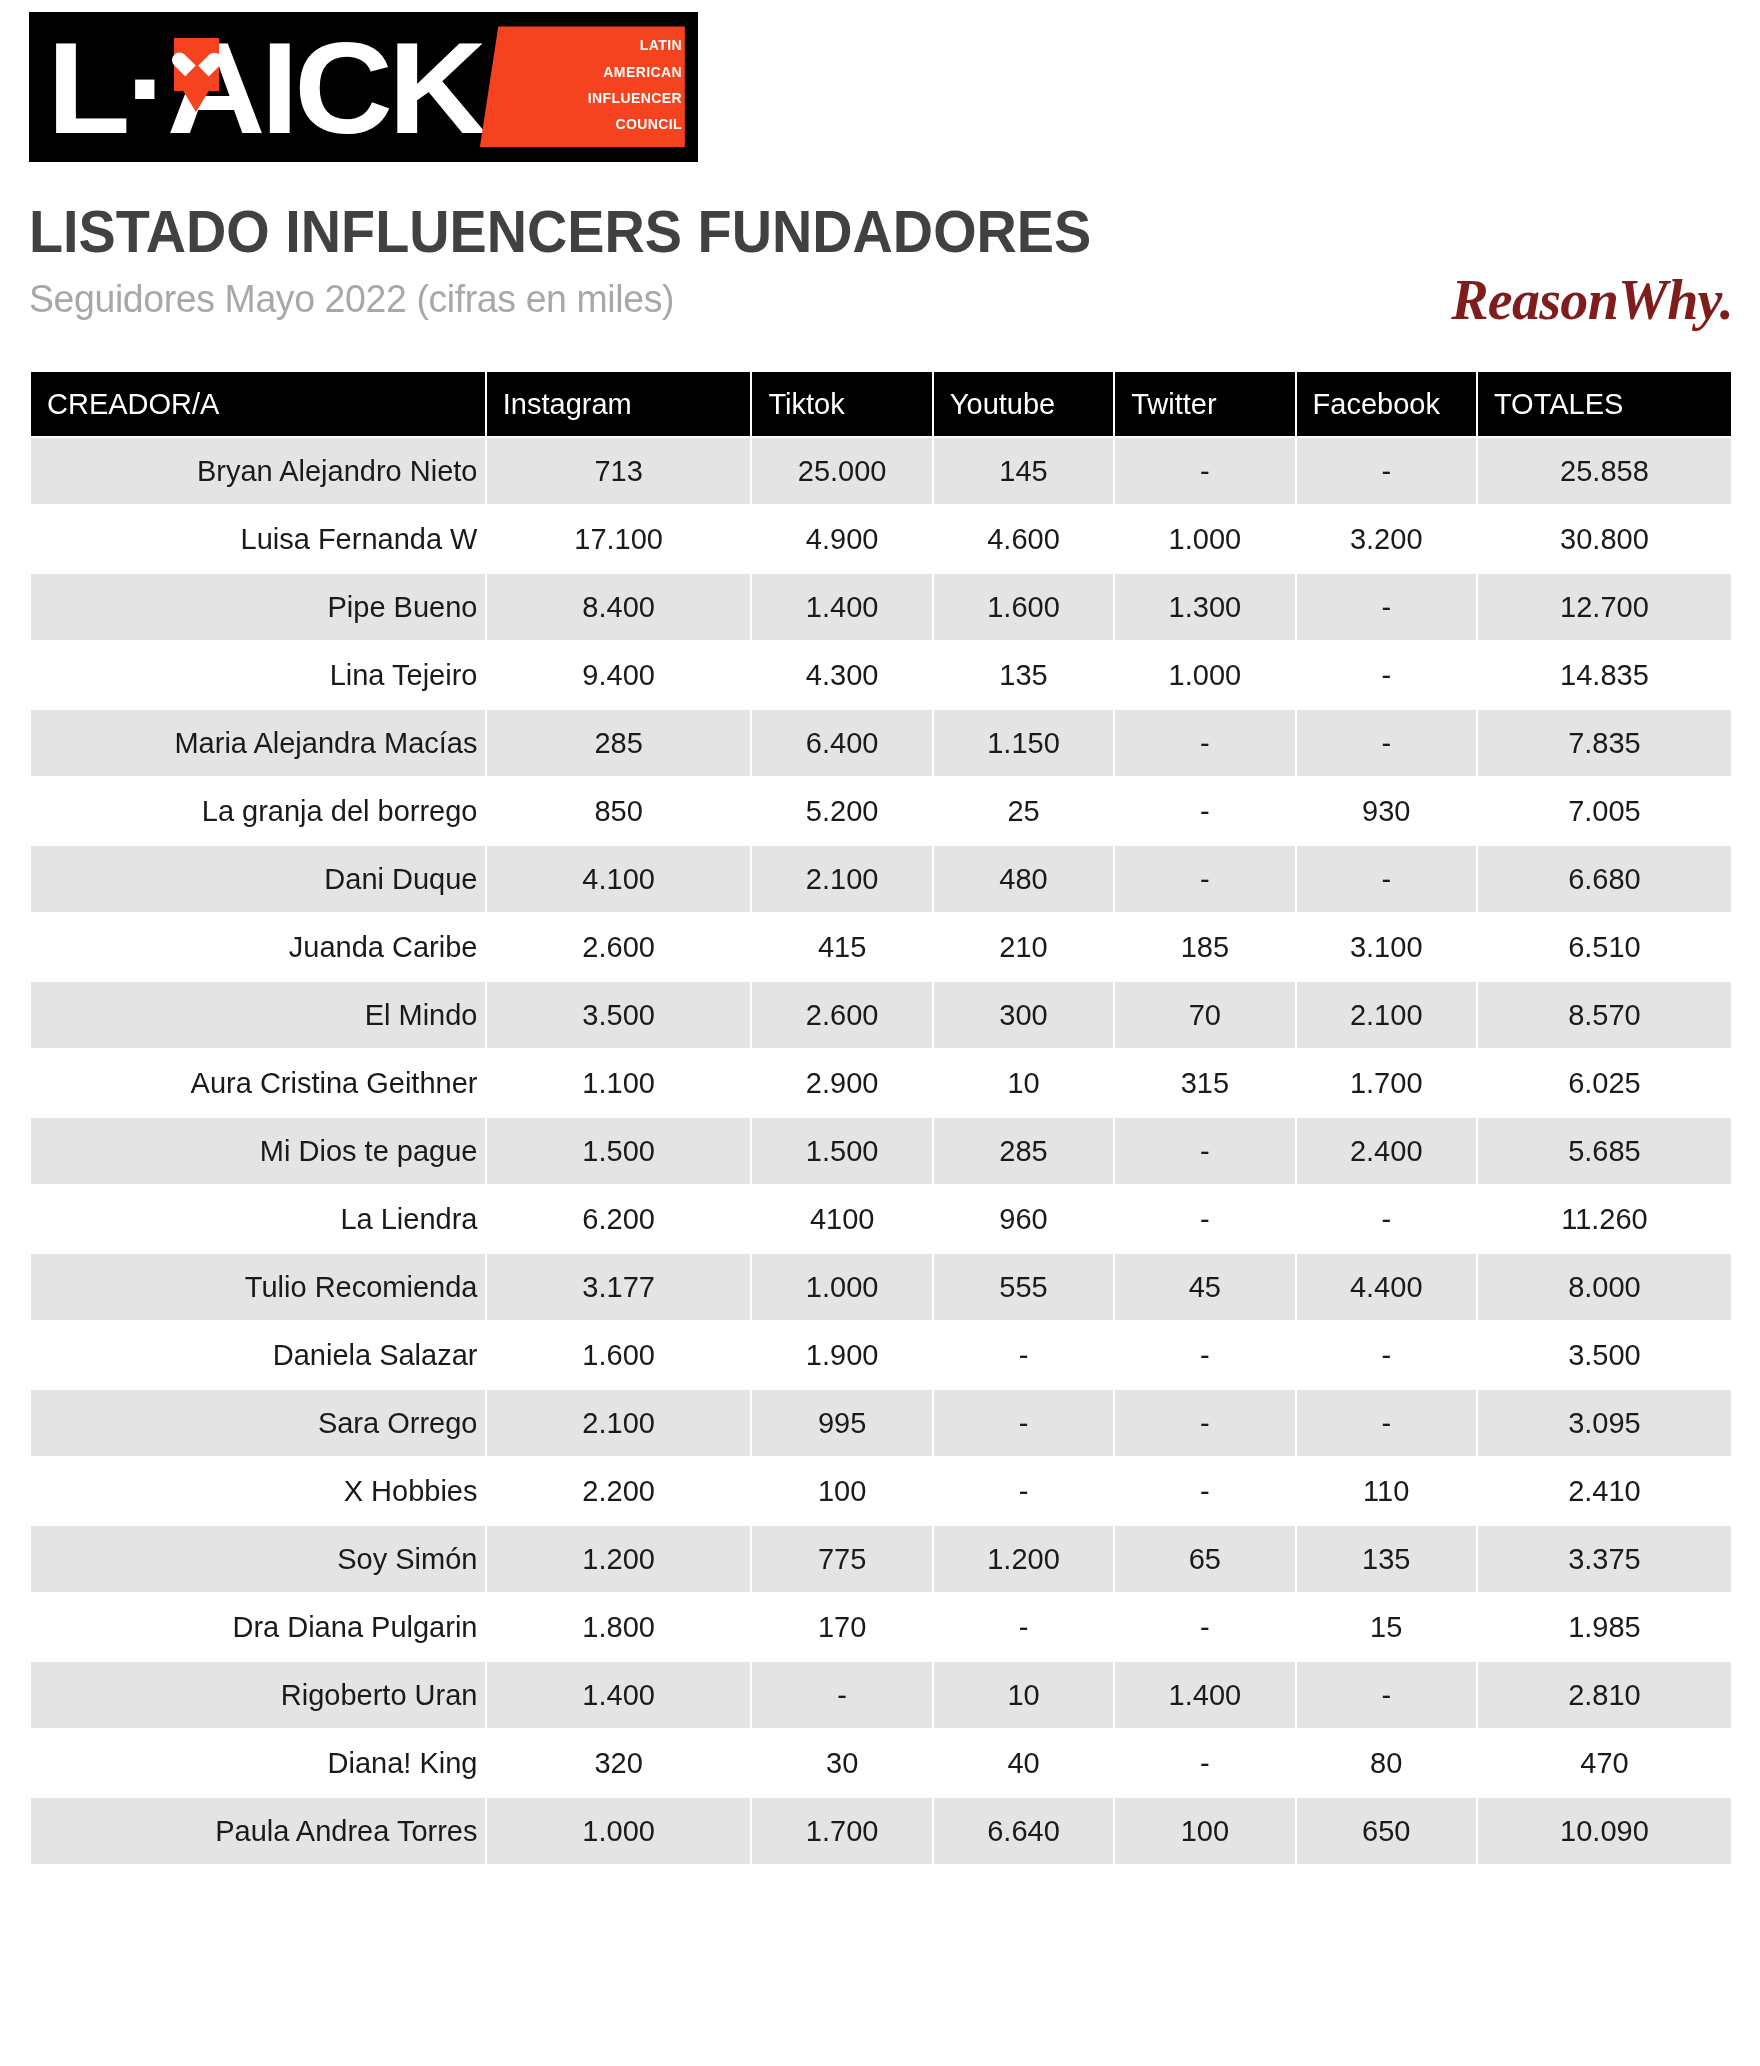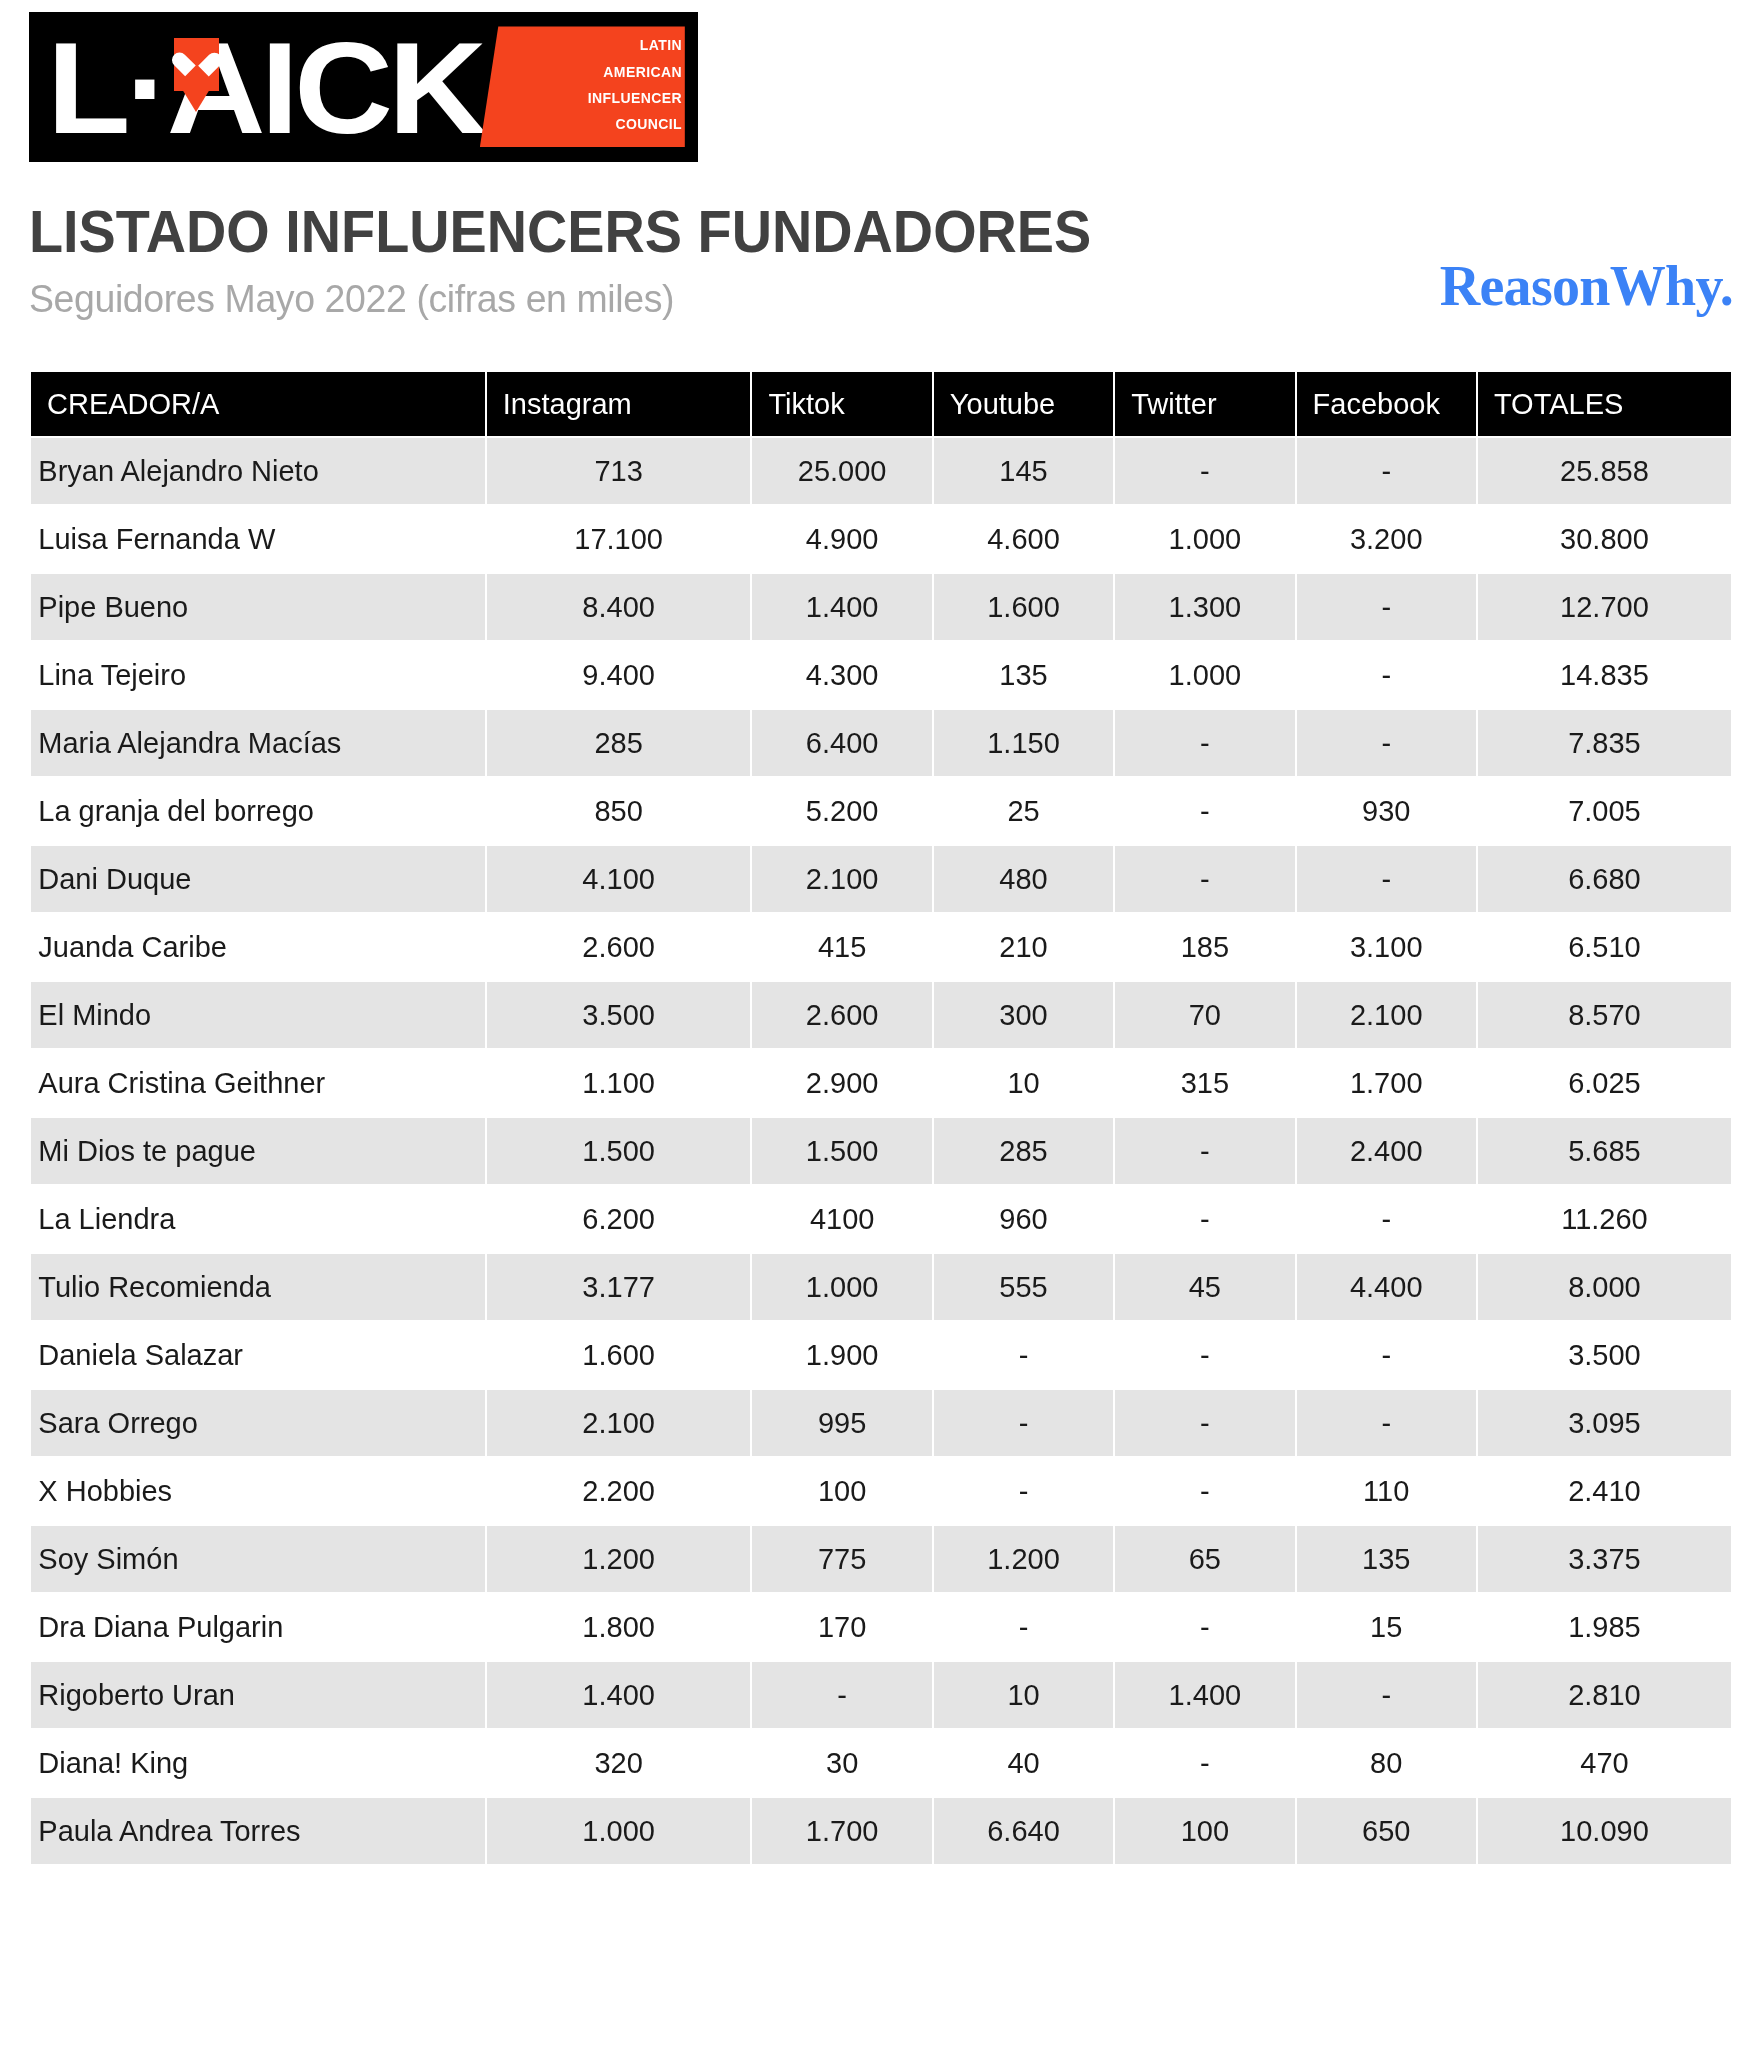--- a/index.html
+++ b/index.html
@@ -140,28 +140,29 @@
     font-size: 39px;
     line-height: 43px;
     letter-spacing: -0.4px;
     transform: scaleX(0.96);
     transform-origin: left center;
     white-space: nowrap;
   }
   .brand-mark {
     position: absolute;
     right: 28px;
-    top: 255px;
-    color: #3b82f6;
+    top: 269px;
+    color: #7f1d1d;
     font-family: "Liberation Serif", "DejaVu Serif", serif;
     font-weight: 700;
     font-size: 56px;
     line-height: 62px;
     letter-spacing: -0.7px;
     white-space: nowrap;
+    font-style: italic;
   }
 
   
   .table-wrap {
     position: absolute;
     left: 29px;
     top: 370px;
     width: 1704px;
   }
   table.data {
@@ -196,21 +197,21 @@
     font-size: 29px;
     line-height: 34px;
     text-align: center;
     height: 66px;
     vertical-align: middle;
     padding: 0 7.3px;
     white-space: nowrap;
     letter-spacing: 0px;
   }
   tbody tr.striped td { background: #e4e4e4; }
-  tbody td.cell-name { text-align: left; }
+  tbody td.cell-name { text-align: right; }
   tbody td.dash { color: #1a1a1a; }
 </style>
 </head>
 <body>
 
 <div class="page">
 
   <div class="logo-block">
     <div class="logo-inner">
       <div class="logo-word">L·AICK</div>

